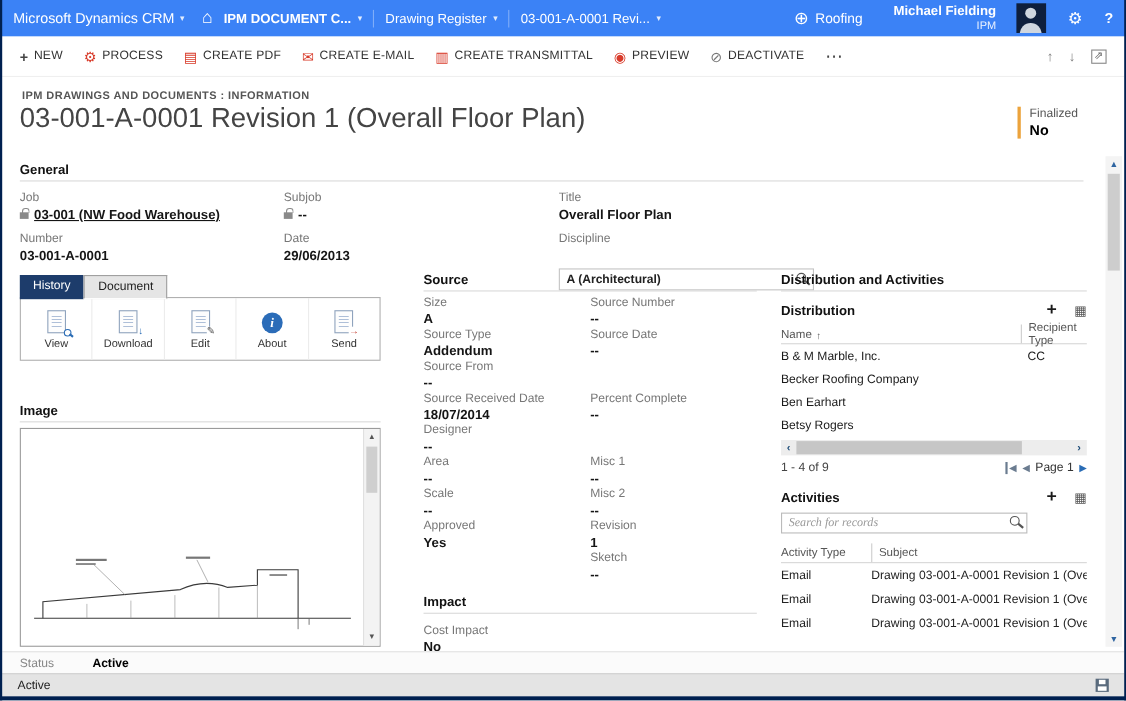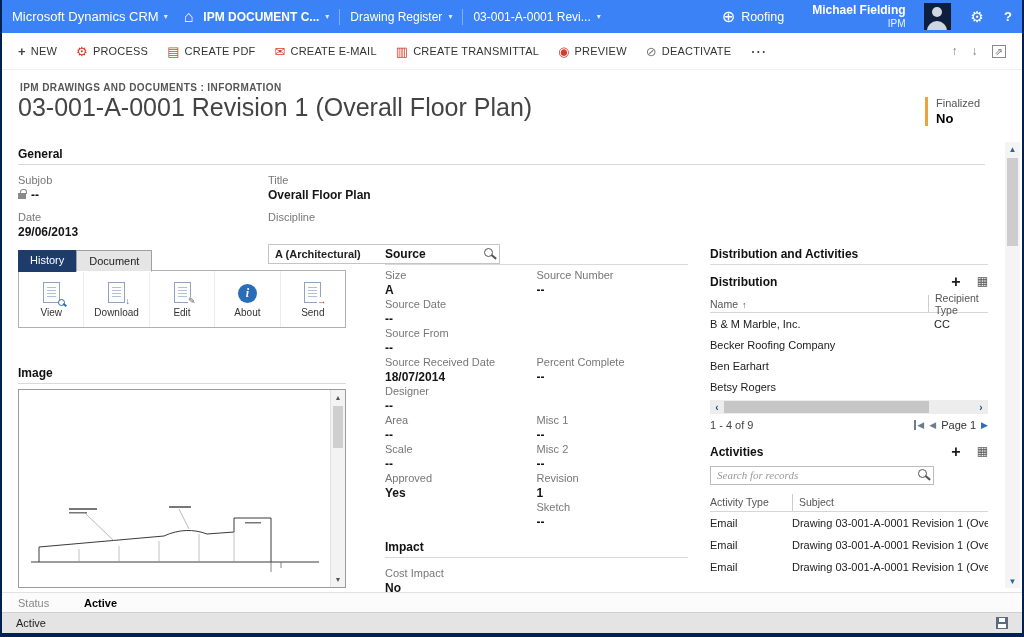--- a/index.html
+++ b/index.html
@@ -93,21 +93,21 @@
 
 .sec-source{position:absolute;left:385px;top:247px;width:303px}
 .srow{display:flex}
 .scell{width:152px;height:29px;padding-top:5px}
 .scell .lbl{line-height:11px}
 .scell .val{margin-top:3px}
 .sec-impact{position:absolute;left:385px;top:540px;width:303px}
 
 
 .sec-right{position:absolute;left:710px;top:247px;width:278px}
-.sub-row{display:flex;align-items:flex-start;margin-top:10px}
+.sub-row{display:flex;align-items:center;margin-top:10px}
 .sub-title{font-size:12px;font-weight:bold;color:#111;flex:1}
 .plus{font-size:16px;font-weight:bold;color:#1a1a1a;margin-right:16px;cursor:pointer;line-height:14px}
 .grid-ico{font-size:12px;color:#555;cursor:pointer;line-height:12px}
 .thead{display:flex;height:18px;align-items:center;border-bottom:1px solid #d6d6d6;font-size:10.5px;color:#555;margin-top:6px}
 .th-name{width:218px;display:flex;gap:4px;align-items:flex-end;cursor:pointer}
 .sort-arrow{font-size:9px;color:#555}
 .th-rec{flex:1;border-left:1px solid #ccc;padding-left:6px;height:100%;display:flex;align-items:center}
 .drow{display:flex;height:21px;align-items:center;font-size:11px;color:#1a1a1a;cursor:pointer}
 .d-name{width:218px}
 .d-rec{flex:1;padding-left:6px}
@@ -227,20 +227,30 @@
   <div class="crumb">IPM DRAWINGS AND DOCUMENTS : INFORMATION</div>
   <div class="page-title">03-001-A-0001 Revision 1 (Overall Floor Plan)</div>
   <div class="finalized">
     <div class="fin-l">Finalized</div>
     <div class="fin-v">No</div>
   </div>
 
   <div class="sec-general">
     <div class="shead">General</div>
     <div class="gen-grid">
+      <div class="gcol1">
+        <div class="fld">
+          <div class="lbl">Job</div>
+          <div class="val"><span class="lock"></span><span class="link">03-001 (NW Food Warehouse)</span></div>
+        </div>
+        <div class="fld">
+          <div class="lbl">Number</div>
+          <div class="val">03-001-A-0001</div>
+        </div>
+      </div>
       <div class="gcol2">
         <div class="fld">
           <div class="lbl">Subjob</div>
           <div class="val"><span class="lock"></span><span>--</span></div>
         </div>
         <div class="fld">
           <div class="lbl">Date</div>
           <div class="val">29/06/2013</div>
         </div>
       </div>
@@ -348,20 +358,24 @@
           <div class="lbl">Size</div>
           <div class="val">A</div>
         </div>
         <div class="scell">
           <div class="lbl">Source Number</div>
           <div class="val">--</div>
         </div>
       </div>
     <div class="srow">
         <div class="scell">
+          <div class="lbl">Source Type</div>
+          <div class="val">Addendum</div>
+        </div>
+        <div class="scell">
           <div class="lbl">Source Date</div>
           <div class="val">--</div>
         </div>
       </div>
     <div class="srow">
         <div class="scell">
           <div class="lbl">Source From</div>
           <div class="val">--</div>
         </div>
         <div class="scell">

